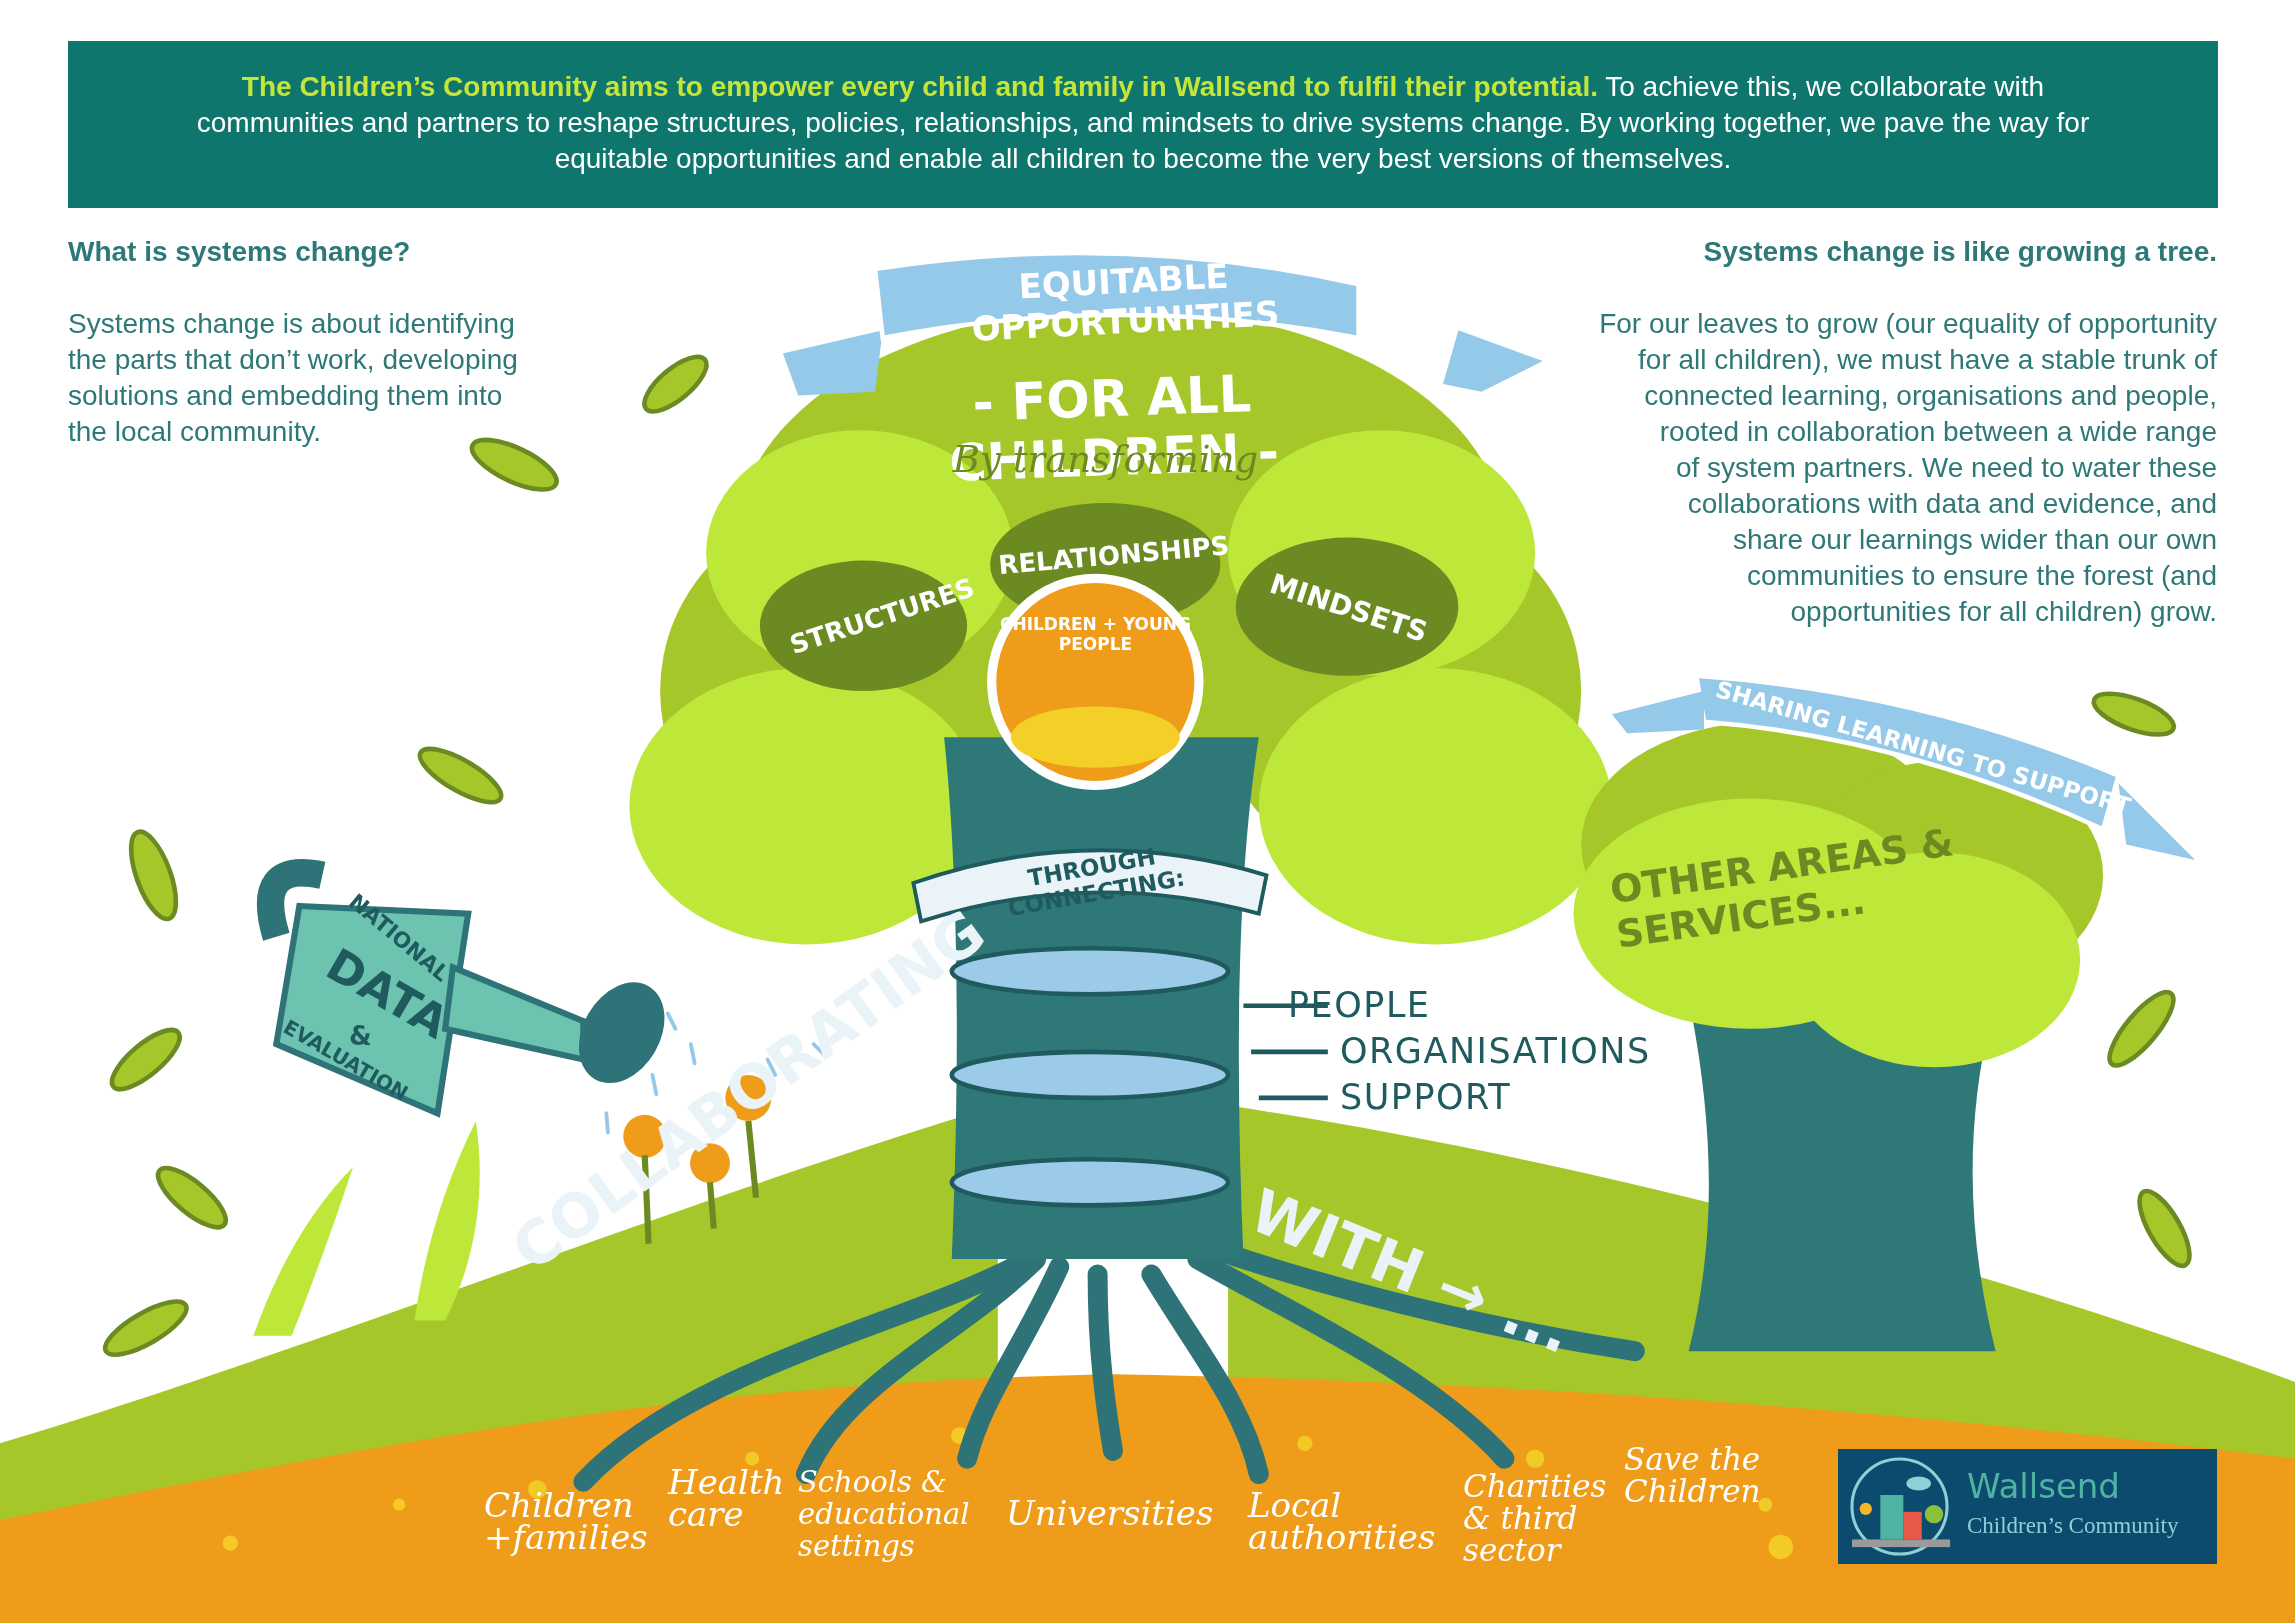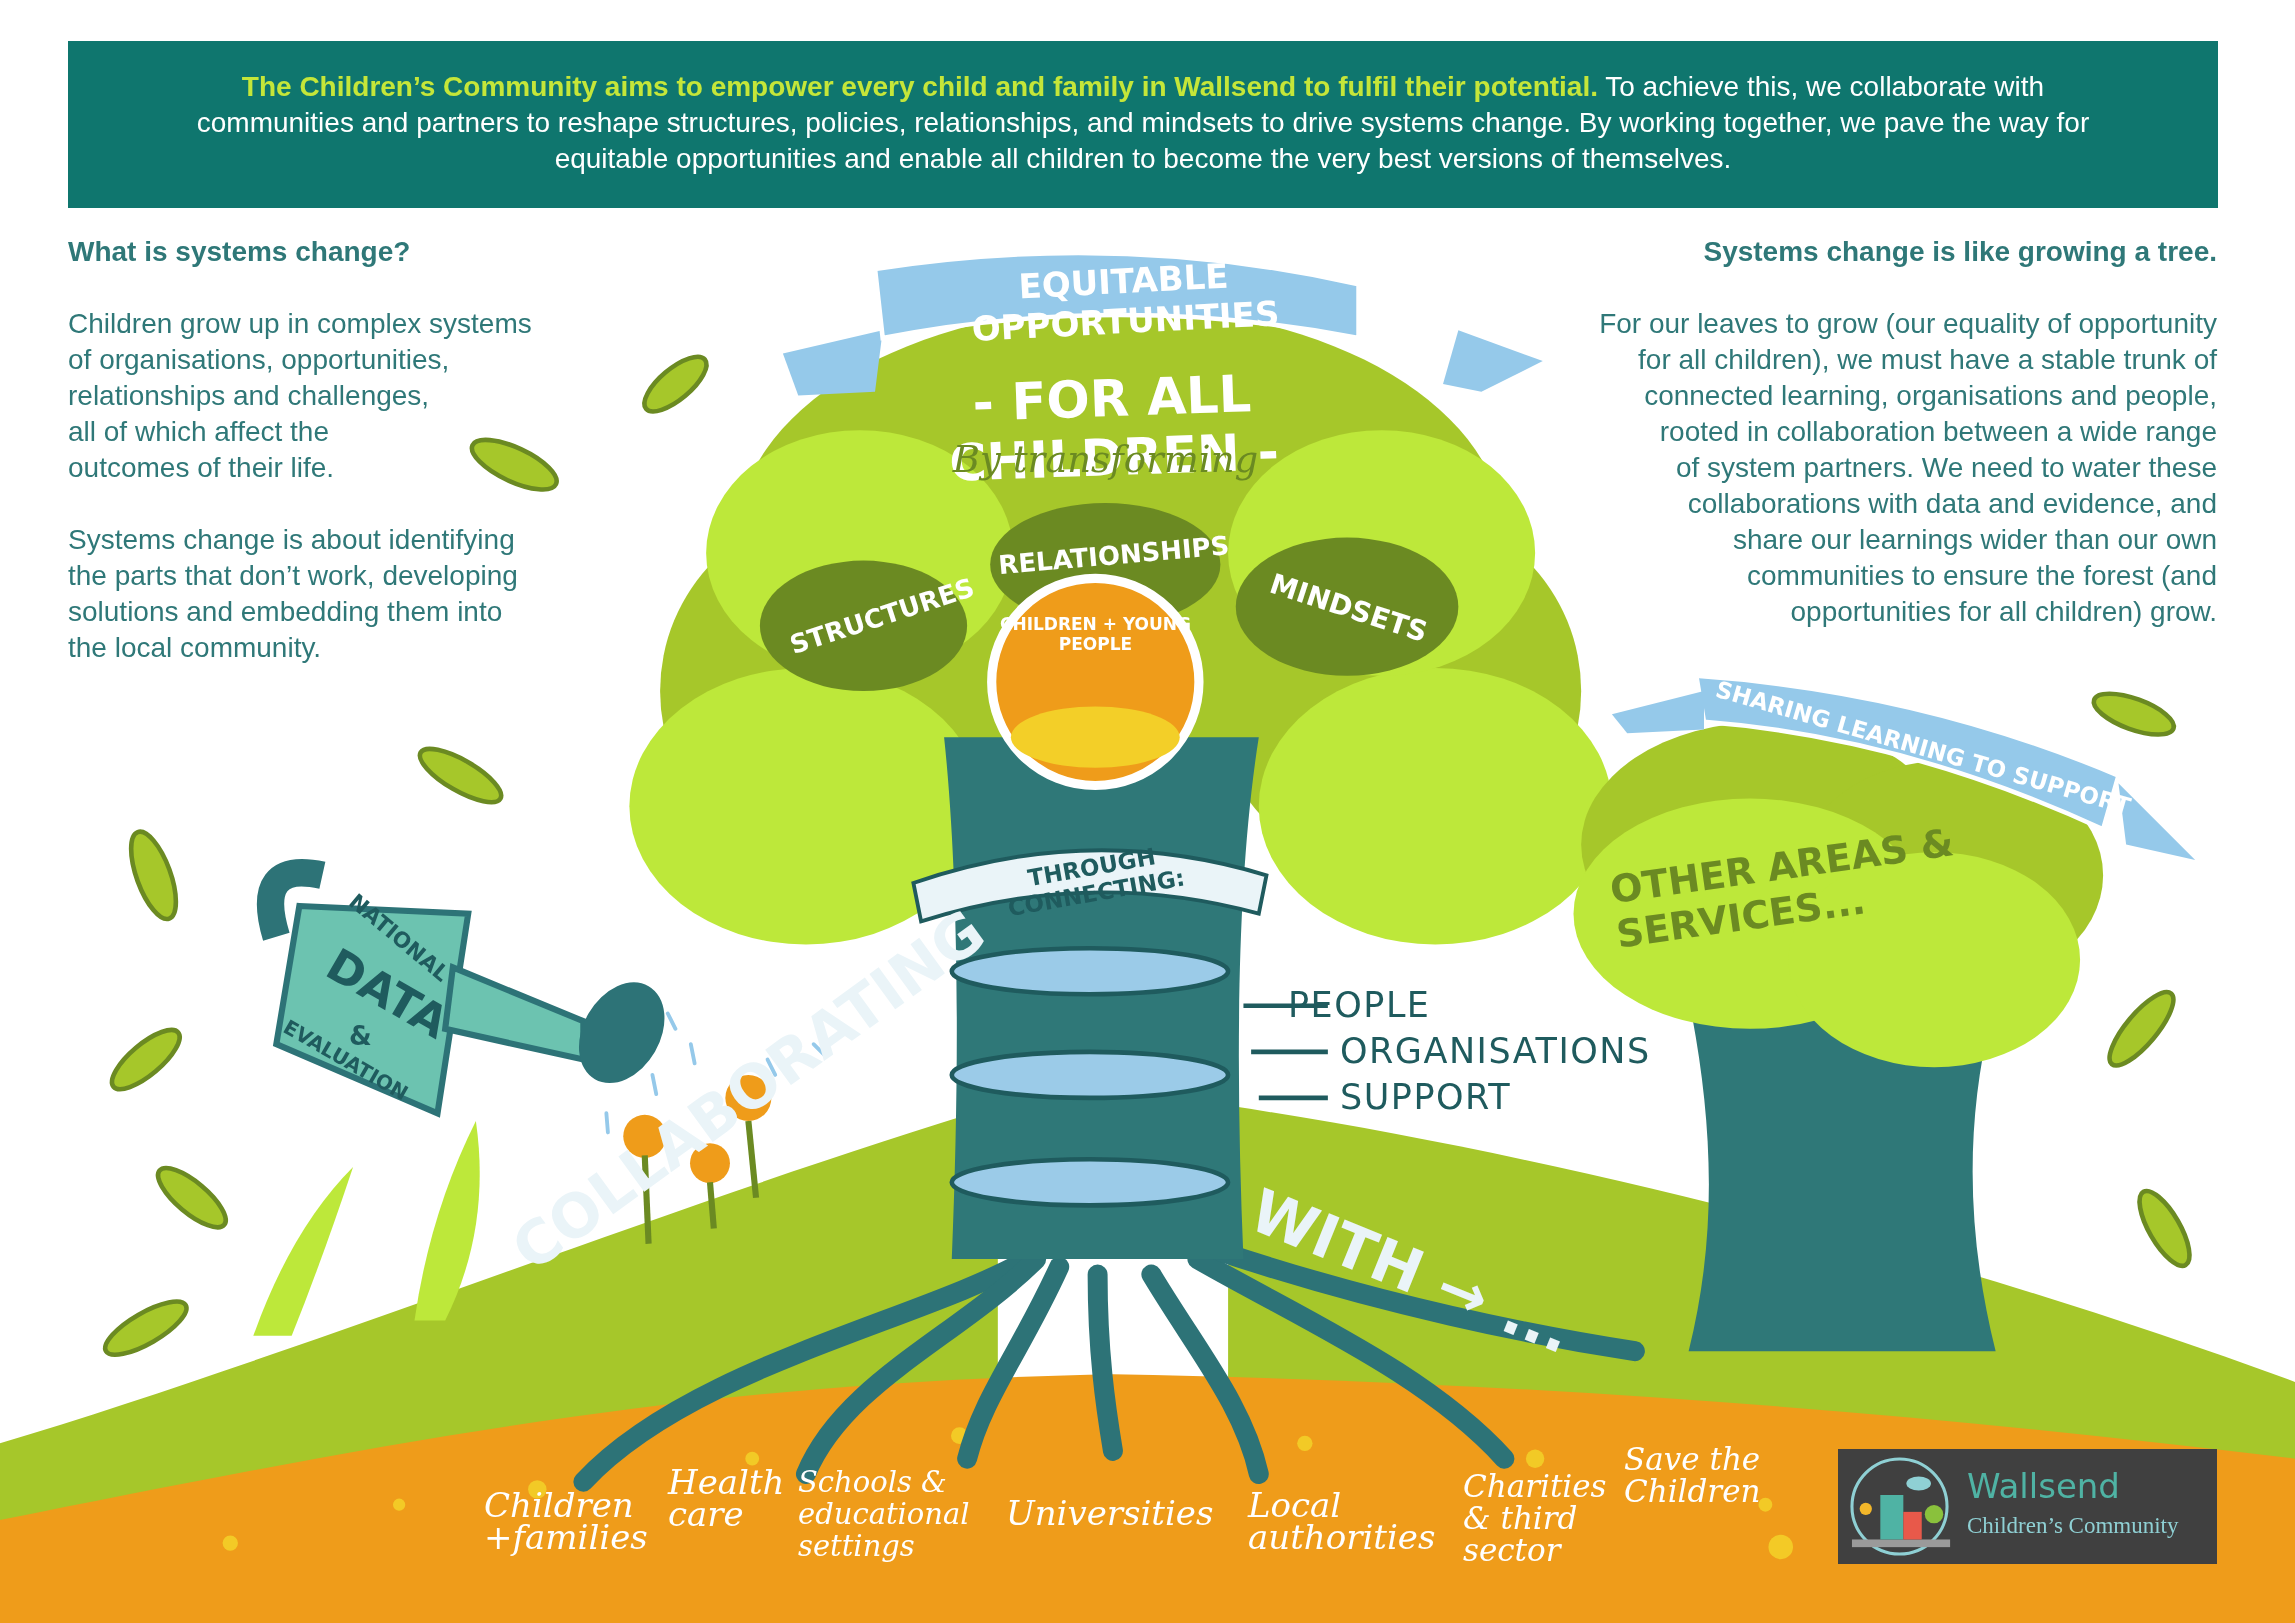--- a/index.html
+++ b/index.html
@@ -14,21 +14,21 @@
               color: #2f7878; font-size: 28px; line-height: 36px; }
   .col-right { position: absolute; right: 78px; top: 234px; width: 691px;
                color: #2f7878; font-size: 28px; line-height: 36px; text-align: right; }
   .h { font-weight: bold; margin: 0 0 36px 0; font-size: 28px; }
   .p { margin: 0 0 36px 0; white-space: pre-line; }
   .art { position: absolute; left: 0; top: 0; width: 2295px; height: 1624px; }
   .hand { font-family: "DejaVu Sans", sans-serif; font-weight: bold; }
   .root-label { position: absolute; color: #ffffff; font-family: "DejaVu Serif", serif;
                 font-style: italic; font-size: 34px; line-height: 32px; white-space: pre-line; }
   .logo { position: absolute; left: 1838px; top: 1449px; width: 379px; height: 115px;
-          background: #404040; }
+          background: #0c4a6e; }
   .logo .t1 { position: absolute; left: 129px; top: 17px; color: #4fb3a4;
               font-family: "DejaVu Sans", sans-serif; font-size: 34px; }
   .logo .t2 { position: absolute; left: 129px; top: 64px; color: #8fd0d4;
               font-family: Liberation Serif, serif; font-size: 23px; }
   .trunk-label { position: absolute; color: #1f5b5e; font-family: "DejaVu Sans", sans-serif;
                  font-size: 35px; letter-spacing: 1.5px; }
 </style>
 </head>
 <body>
 
@@ -150,25 +150,20 @@
     <ellipse cx="250" cy="1560" rx="55" ry="20" transform="rotate(40 250 1560)"></ellipse>
     <ellipse cx="190" cy="1730" rx="60" ry="20" transform="rotate(-30 190 1730)"></ellipse>
     <ellipse cx="2780" cy="930" rx="55" ry="20" transform="rotate(20 2780 930)"></ellipse>
     <ellipse cx="2790" cy="1340" rx="60" ry="20" transform="rotate(-50 2790 1340)"></ellipse>
     <ellipse cx="2820" cy="1600" rx="55" ry="20" transform="rotate(60 2820 1600)"></ellipse>
   </g>
 </svg>
 
 <div class="col-left">
   <div class="h">What is systems change?</div>
-  <div class="p">Children grow up in complex systems
-of organisations, opportunities,
-relationships and challenges,
-all of which affect the
-outcomes of their life.</div>
   <div class="p">Systems change is about identifying
 the parts that don’t work, developing
 solutions and embedding them into
 the local community.</div>
 </div>
 
 <div class="col-right">
   <div class="h">Systems change is like growing a tree.</div>
   <div class="p">For our leaves to grow (our equality of opportunity
 for all children), we must have a stable trunk of

